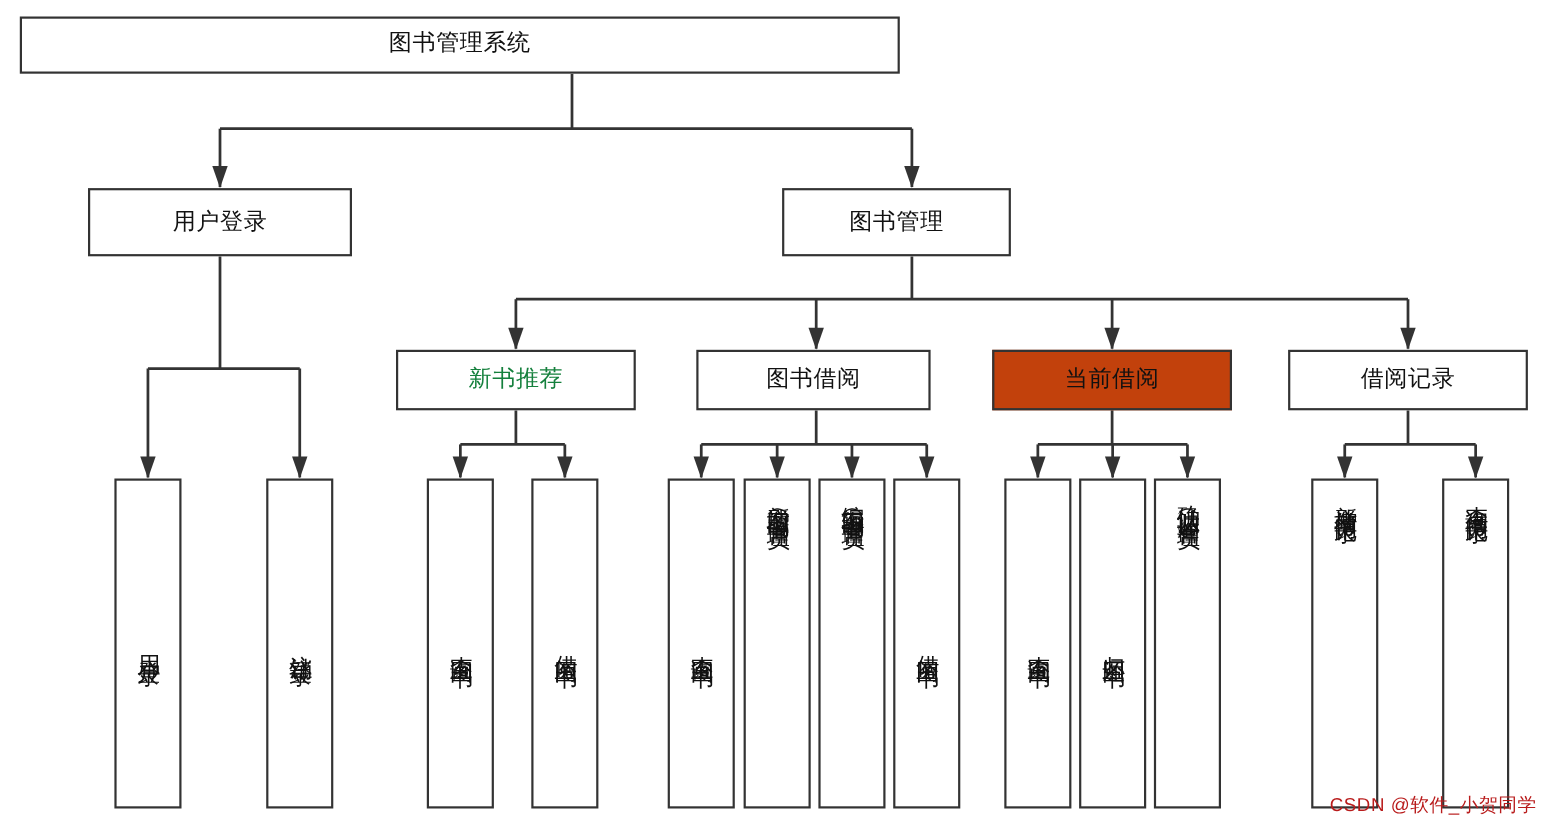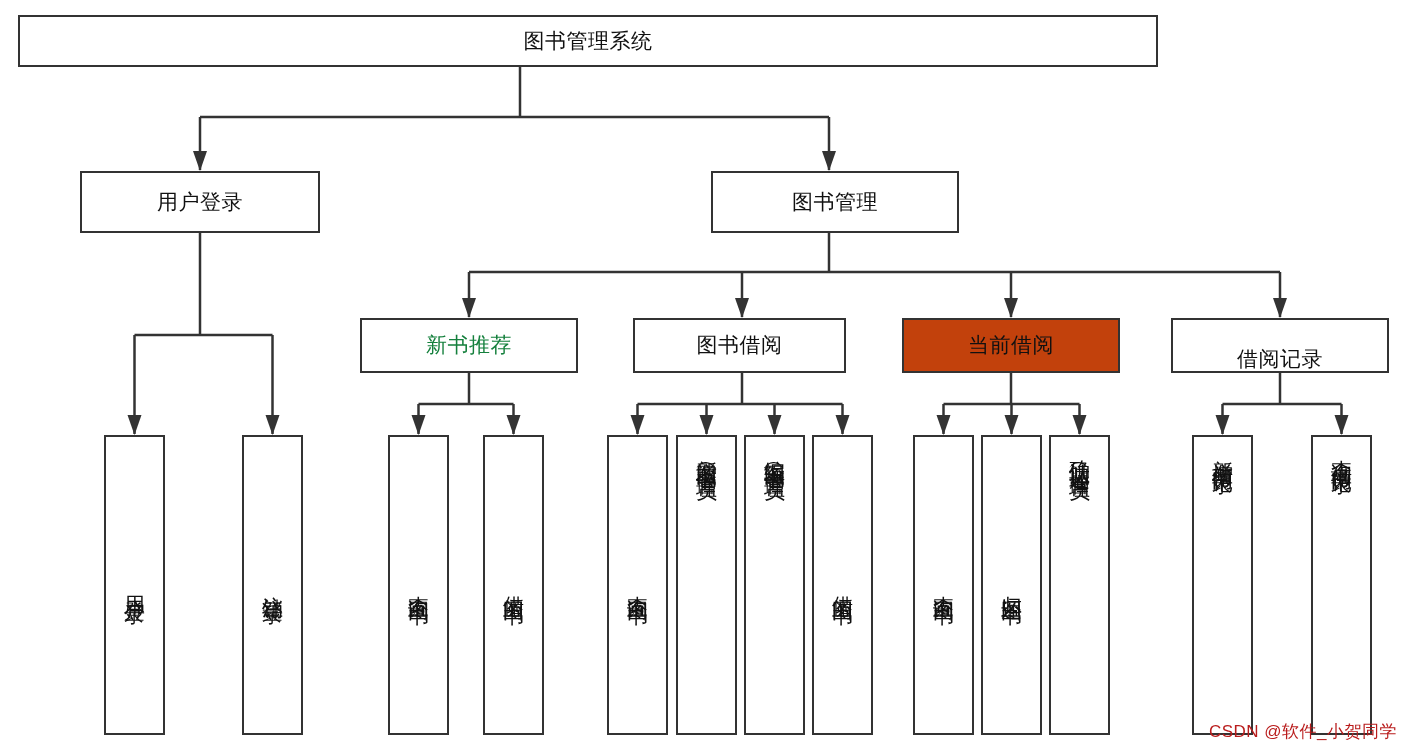--- a/index.html
+++ b/index.html
@@ -125,39 +125,39 @@
       <polygon points="1072.5,415 1086.5,415 1079.5,435" fill="#333333"></polygon>
       <line x1="1280" y1="373" x2="1280" y2="404" stroke="#333333" stroke-width="2.5"></line>
       <line x1="1222.5" y1="404" x2="1341.5" y2="404" stroke="#333333" stroke-width="2.5"></line>
       <line x1="1222.5" y1="404" x2="1222.5" y2="434" stroke="#333333" stroke-width="2.5"></line>
       <polygon points="1215.5,415 1229.5,415 1222.5,435" fill="#333333"></polygon>
       <line x1="1341.5" y1="404" x2="1341.5" y2="434" stroke="#333333" stroke-width="2.5"></line>
       <polygon points="1334.5,415 1348.5,415 1341.5,435" fill="#333333"></polygon>
     </svg>
 
   <div id="node-layer">
-      <div class="node-box" style="left: 18px; top: 15px; width: 1140px; height: 52px; border-color: rgb(51, 51, 51); background: rgb(255, 255, 255);">
+      <div class="node-box" style="left: 18px; top: 15px; width: 800px; height: 52px; border-color: rgb(51, 51, 51); background: rgb(255, 255, 255); font-family: Liberation Mono, monospace;">
         <span class="node-label" style="color: rgb(17, 17, 17);">图书管理系统</span>
       </div>
       <div class="node-box" style="left: 80px; top: 171px; width: 240px; height: 62px; border-color: rgb(51, 51, 51); background: rgb(255, 255, 255);">
         <span class="node-label" style="color: rgb(17, 17, 17);">用户登录</span>
       </div>
-      <div class="node-box" style="left: 711px; top: 171px; width: 248px; height: 62px; border-color: rgb(51, 51, 51); background: rgb(255, 255, 255); text-align: center;">
+      <div class="node-box" style="left: 711px; top: 171px; width: 208px; height: 62px; border-color: rgb(51, 51, 51); background: rgb(255, 255, 255); text-align: center;">
         <span class="node-label" style="color: rgb(17, 17, 17);">图书管理</span>
       </div>
       <div class="node-box" style="left: 360px; top: 318px; width: 218px; height: 55px; border-color: rgb(51, 51, 51); background: rgb(255, 255, 255);">
         <span class="node-label" style="color: #15803d;">新书推荐</span>
       </div>
       <div class="node-box" style="left: 633px; top: 318px; width: 213px; height: 55px; border-color: rgb(51, 51, 51); background: rgb(255, 255, 255);">
         <span class="node-label" style="color: rgb(17, 17, 17);">图书借阅</span>
       </div>
       <div class="node-box" style="left: 902px; top: 318px; width: 218px; height: 55px; border-color: rgb(51, 51, 51); background: #c2410c;">
         <span class="node-label" style="color: rgb(17, 17, 17);">当前借阅</span>
       </div>
-      <div class="node-box" style="left: 1171px; top: 318px; width: 218px; height: 55px; border-color: rgb(51, 51, 51); background: rgb(255, 255, 255); align-items: flex-end;">
+      <div class="node-box" style="left: 1171px; top: 318px; width: 218px; height: 55px; border-color: rgb(51, 51, 51); background: rgb(255, 255, 255);">
         <span class="node-label" style="color: rgb(17, 17, 17);">借阅记录</span>
       </div>
       <div class="node-box vertical centered" style="left: 104px; top: 435px; width: 61px; height: 300px; border-color: rgb(51, 51, 51); background: rgb(255, 255, 255);">
         <span class="node-label" style="color: rgb(17, 17, 17);">用户登录</span>
       </div>
       <div class="node-box vertical centered" style="left: 242px; top: 435px; width: 61px; height: 300px; border-color: rgb(51, 51, 51); background: rgb(255, 255, 255);">
         <span class="node-label" style="color: rgb(17, 17, 17);">注销登录</span>
       </div>
       <div class="node-box vertical centered" style="left: 388px; top: 435px; width: 61px; height: 300px; border-color: rgb(51, 51, 51); background: rgb(255, 255, 255);">
         <span class="node-label" style="color: rgb(17, 17, 17);">查询图书</span>

